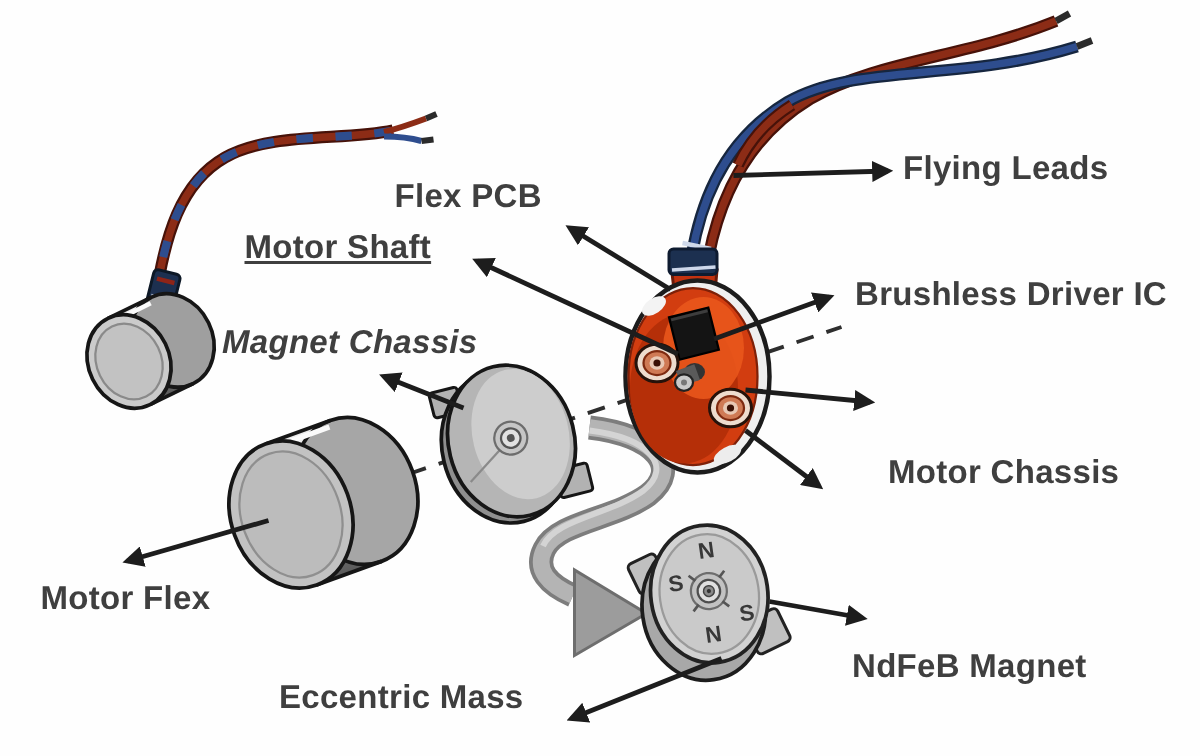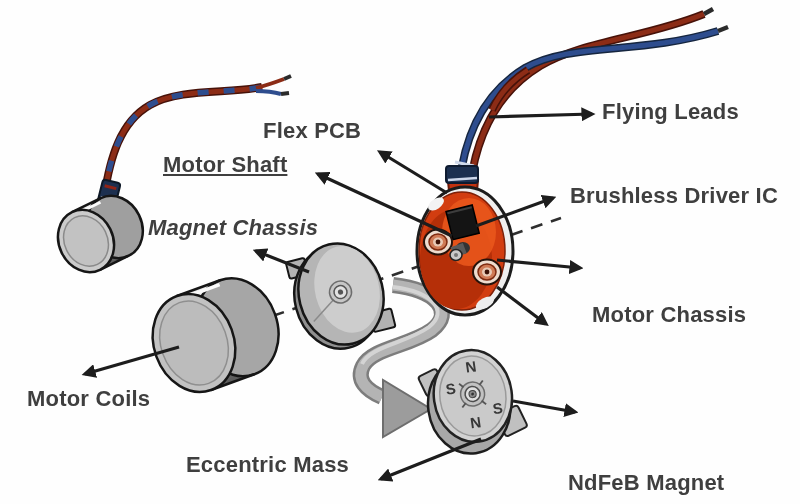--- a/index.html
+++ b/index.html
@@ -172,19 +172,19 @@
     <line class="callout" x1="476" y1="226" x2="553" y2="198" marker-end="url(#ah)"></line>
     <line class="callout" x1="497" y1="260" x2="580" y2="268" marker-end="url(#ah)"></line>
     <line class="callout" x1="497" y1="287" x2="546" y2="324" marker-end="url(#ah)"></line>
     <line class="callout" x1="513" y1="401" x2="575" y2="412" marker-end="url(#ah)"></line>
   </g>
 </svg>
 
   <div class="lbl" style="left:263px;top:119px;">Flex PCB</div>
   <div class="lbl" style="left:163px;top:153px;text-decoration:underline;">Motor Shaft</div>
   <div class="lbl" style="left:148px;top:216px;font-style:italic;">Magnet Chassis</div>
-  <div class="lbl" style="left:27px;top:387px;">Motor Coils</div>
+  <div class="lbl" style="left:27px;top:387px;">Motor Flex</div>
   <div class="lbl" style="left:186px;top:453px;">Eccentric Mass</div>
   <div class="lbl" style="left:570px;top:184px;">Brushless Driver IC</div>
   <div class="lbl" style="left:602px;top:100px;">Flying Leads</div>
   <div class="lbl" style="left:592px;top:259px;margin-top:44px;">Motor Chassis</div>
-  <div class="lbl" style="left:568px;top:432px;margin-top:39px;">NdFeB Magnet</div>
+  <div class="lbl" style="left:568px;top:432px;">NdFeB Magnet</div>
 </div>
 
 </body></html>

